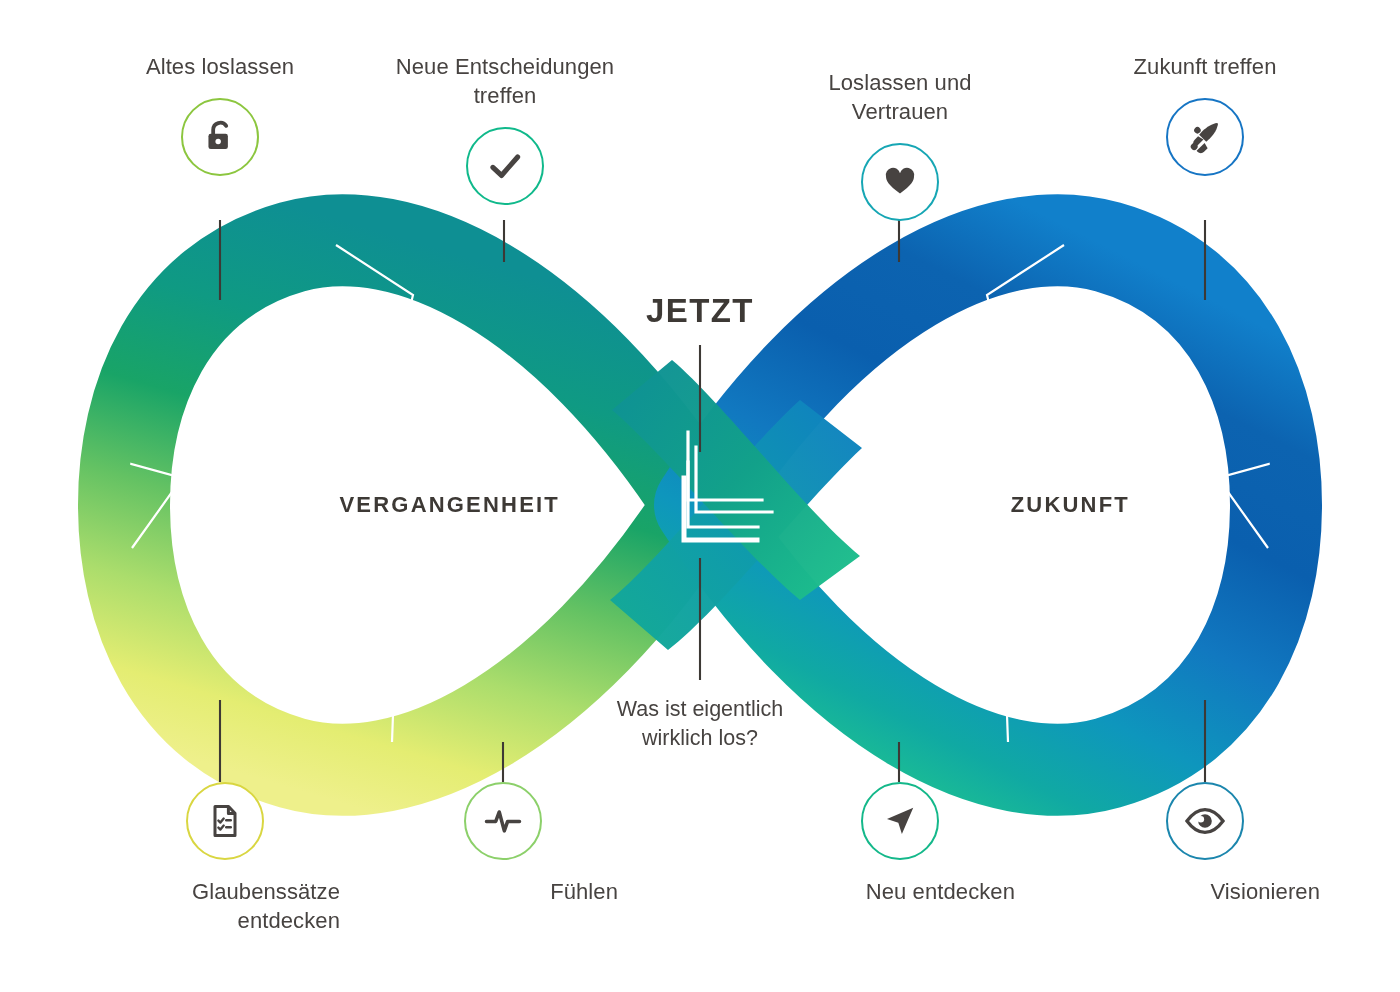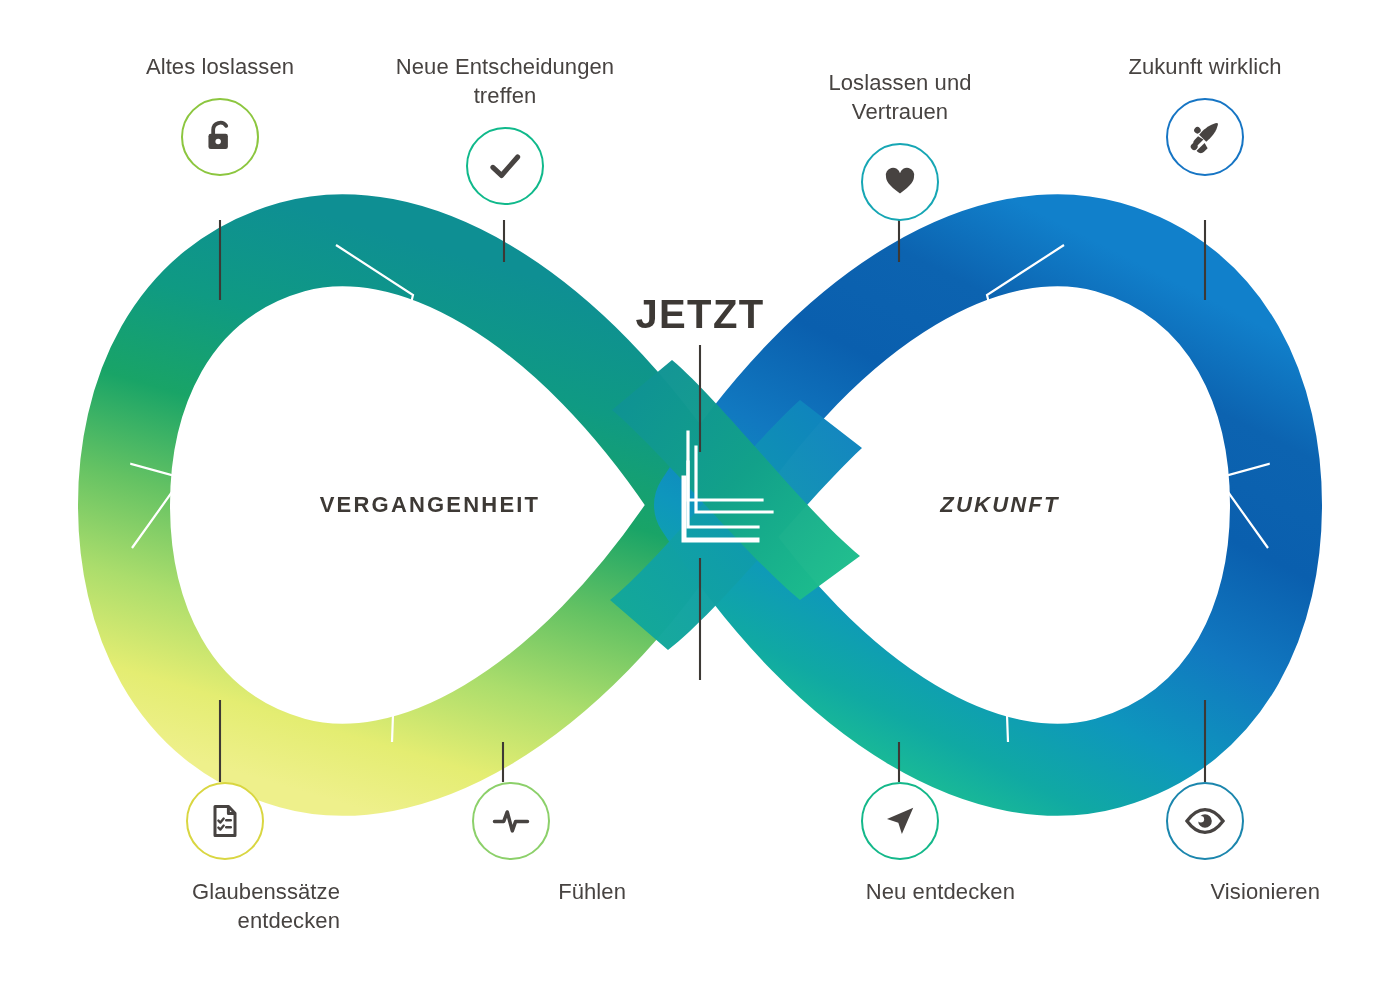--- a/index.html
+++ b/index.html
@@ -61,46 +61,46 @@
 
   
   .center-label {
     position: absolute;
     text-align: center;
   }
   #jetzt-label {
     left: 575px;
     top: 292px;
     width: 250px;
-    font-size: 40px;
+    font-size: 33px;
     font-weight: bold;
     letter-spacing: 1.4px;
     color: #3d3935;
   }
   #question-label {
     left: 575px;
     top: 695px;
     width: 250px;
     font-size: 21.5px;
     line-height: 29px;
     color: #474341;
     white-space: pre-line;
   }
 
   
   .loop-title {
     position: absolute;
-    text-align: center;
+    text-align: right;
     font-size: 22px;
     font-weight: bold;
     letter-spacing: 2.2px;
     color: #3d3935;
   }
   #past-title  { left: 300px; top: 492px; width: 260px; }
-  #future-title{ left: 870px; top: 492px; width: 260px; font-style: italic; }
+  #future-title{ left: 870px; top: 492px; width: 260px; }
 </style>
 </head>
 <body>
 
 <div id="stage">
 
   <svg id="infinity-svg" viewBox="0 0 1400 992">
     <defs>
 
       <linearGradient id="gLeftTop" x1="0.08" y1="0.9" x2="0.95" y2="0.05">
@@ -217,20 +217,22 @@
         <line x1="503" y1="742" x2="503" y2="782"></line>
         <line x1="899" y1="742" x2="899" y2="782"></line>
         <line x1="1205" y1="700" x2="1205" y2="782"></line>
         <line x1="700" y1="345" x2="700" y2="452"></line>
         <line x1="700" y1="558" x2="700" y2="680"></line>
       </g>
   </svg>
 
   <div class="center-label" id="jetzt-label">JETZT</div>
 
+  <div class="center-label" id="question-label">Was ist eigentlich
+wirklich los?</div>
 
   <div class="loop-title" id="past-title">VERGANGENHEIT</div>
 
   <div class="loop-title" id="future-title">ZUKUNFT</div>
 
   <div id="nodes-root">
       <div class="node top" style="left: 105px; top: 52px;">
         <div class="node-label">Altes loslassen</div>
         <div class="icon-circle" style="border-color: rgb(140, 198, 63);">
           <span>
@@ -258,21 +260,21 @@
 Vertrauen</div>
         <div class="icon-circle" style="border-color: rgb(22, 166, 180);">
           <span>
             <svg width="40" height="40" viewBox="0 0 40 40">
               <path d="M20 31.5 C 8.5 23.5, 6 18.6, 6 14.6 A 6.6 6.6 0 0 1 20 11.2 A 6.6 6.6 0 0 1 34 14.6 C 34 18.6, 31.5 23.5, 20 31.5 Z" fill="#474341"></path>
             </svg>
           </span>
         </div>
       </div>
       <div class="node top" style="left: 1090px; top: 52px;">
-        <div class="node-label">Zukunft wirklich</div>
+        <div class="node-label">Zukunft treffen</div>
         <div class="icon-circle" style="border-color: rgb(22, 117, 196);">
           <span>
             <svg width="42" height="42" viewBox="0 0 40 40">
               <path d="M31.5 6.6 C 27 7.2, 21.6 10.2, 17.6 14.4 L 14.4 17.8 L 21.2 24.6 L 24.8 21.2 C 29 17.2, 31.8 11.8, 32.4 7.4 Z" fill="#474341"></path>
               <path d="M13.4 19.4 L 10 22.8 a4.4 4.4 0 0 0 0 6.2 l 0.9 0.9 7.6 -7.6 Z" fill="#474341"></path>
               <path d="M19.6 25.6 L 12 33.2 l 0.9 0.9 a4.4 4.4 0 0 0 6.2 0 l 3.4 -3.4 Z" fill="#474341"></path>
               <path d="M10.6 11.4 a3.1 3.1 0 1 1 4.4 4.4 a3.1 3.1 0 0 1 -4.4 -4.4 Z" fill="#474341"></path>
               <path d="M7.4 26.8 a3.2 3.2 0 1 1 4.6 4.6 a3.2 3.2 0 0 1 -4.6 -4.6 Z" fill="#474341"></path>
             </svg>
           </span>
@@ -287,21 +289,21 @@
               <path d="M13.4 19.6 l2 2 3.3 -4" fill="none" stroke="#474341" stroke-width="2.4" stroke-linecap="round" stroke-linejoin="round"></path>
               <path d="M21.2 19.2 h4.6" stroke="#474341" stroke-width="2.4" stroke-linecap="round"></path>
               <path d="M13.4 26.6 l2 2 3.3 -4" fill="none" stroke="#474341" stroke-width="2.4" stroke-linecap="round" stroke-linejoin="round"></path>
               <path d="M21.2 26.2 h4.6" stroke="#474341" stroke-width="2.4" stroke-linecap="round"></path>
             </svg>
           </span>
         </div>
         <div class="node-label">Glaubenssätze
 entdecken</div>
       </div>
-      <div class="node bottom" style="left: 396px; top: 782px;">
+      <div class="node bottom" style="left: 388px; top: 782px;">
         <div class="icon-circle" style="border-color: rgb(140, 208, 106);">
           <span>
             <svg width="44" height="44" viewBox="0 0 40 40">
               <path d="M5 20.4 h8.4 l3.2 -8.6 l4.6 17.2 l3 -8.6 h10.8" fill="none" stroke="#474341" stroke-width="3.2" stroke-linecap="round" stroke-linejoin="round"></path>
             </svg>
           </span>
         </div>
         <div class="node-label">Fühlen</div>
       </div>
       <div class="node bottom" style="left: 785px; top: 782px;">

